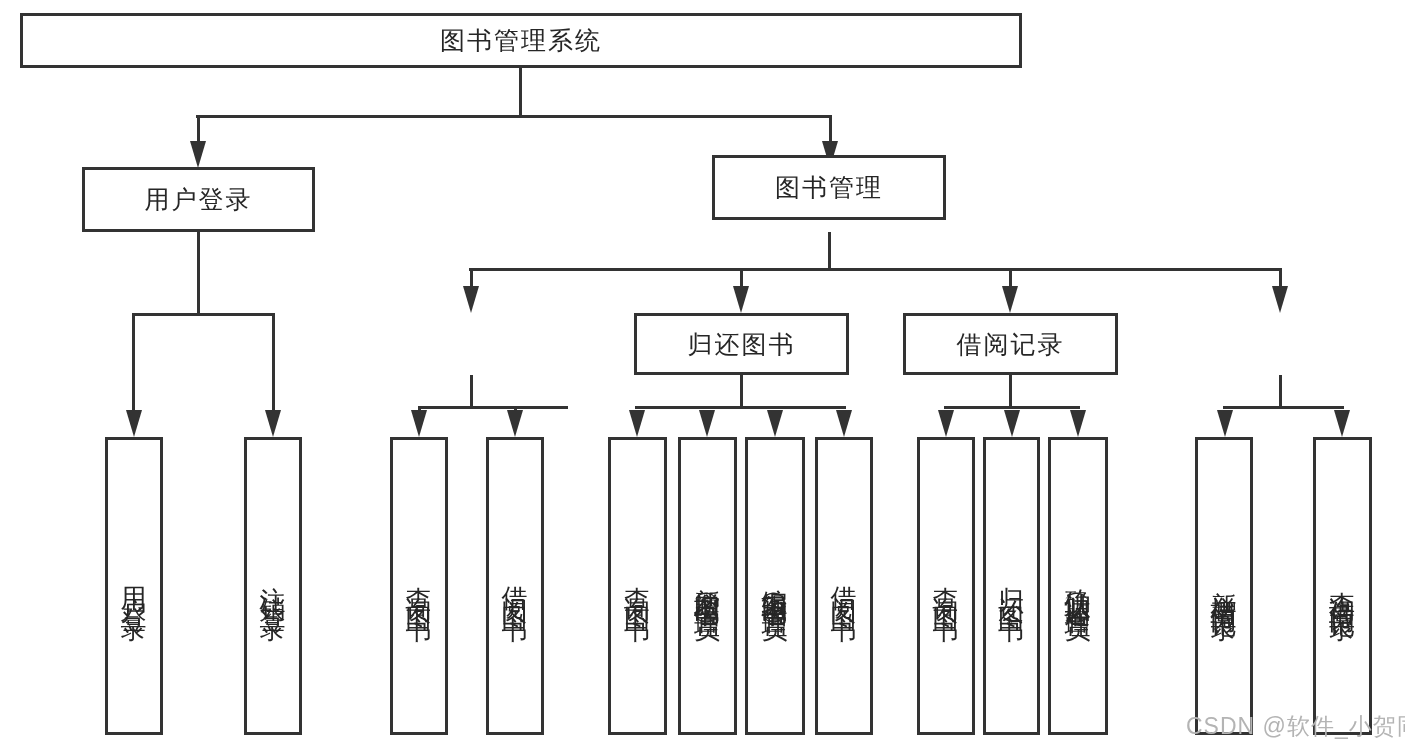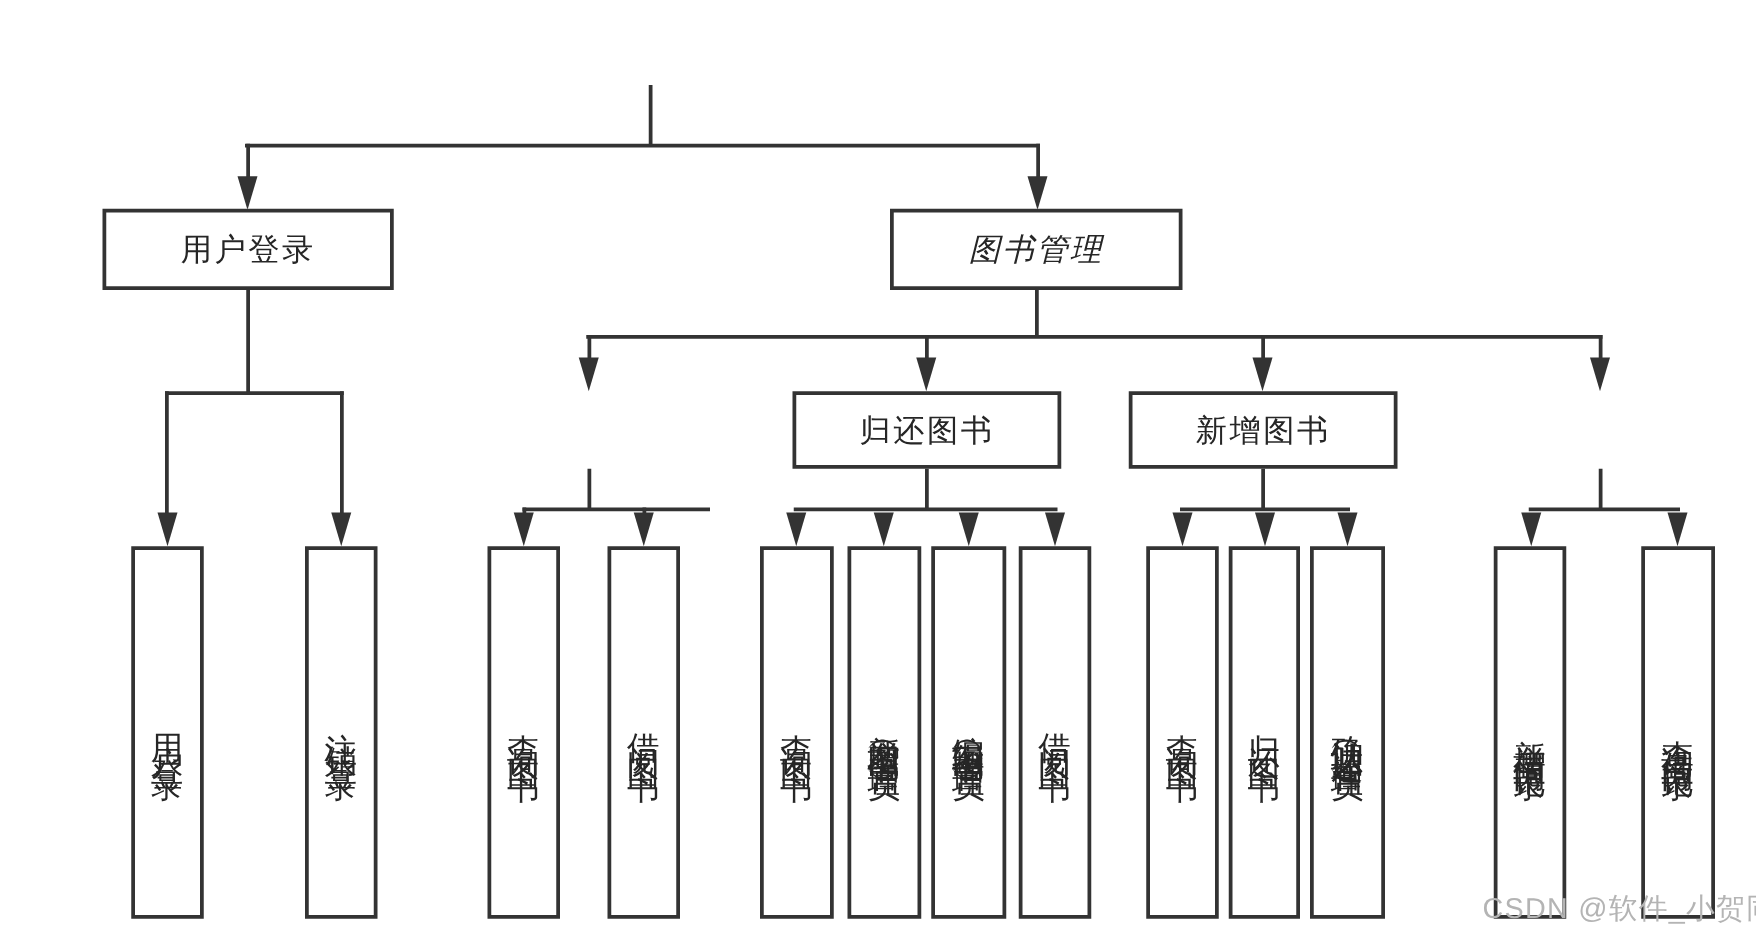--- a/index.html
+++ b/index.html
@@ -32,32 +32,35 @@
   .watermark{
     position:absolute;left:1186px;top:711px;font-size:23px;color:#b4b4b4;
     letter-spacing:1px;z-index:10;white-space:nowrap;
   }
 </style>
 </head>
 <body>
 
 <div class="canvas">
 
+  <div class="node" style="left:20px;top:13px;width:1002px;height:55px;">
+    <span>图书管理系统</span>
+  </div>
 
   <div class="vl" style="left:519px;top:68px;height:49px;"></div>
   <div class="hl" style="left:196px;top:115px;width:636px;"></div>
   <div class="vl" style="left:197px;top:115px;height:30px;"></div>
   <div class="arr" style="left:190px;top:141px;"></div>
   <div class="vl" style="left:829px;top:115px;height:30px;"></div>
   <div class="arr" style="left:822px;top:141px;"></div>
 
   <div class="node" style="left:82px;top:167px;width:233px;height:65px;">
     <span>用户登录</span>
   </div>
-  <div class="node" style="left:712px;top:167px;width:234px;height:65px;font-style:italic;">
+  <div class="node" style="left:712px;top:155px;width:234px;height:65px;">
     <span>图书管理</span>
   </div>
 
   <div class="vl" style="left:197px;top:232px;height:83px;"></div>
   <div class="hl" style="left:132px;top:313px;width:143px;"></div>
   <div class="vl" style="left:132px;top:313px;height:100px;"></div>
   <div class="arr" style="left:126px;top:410px;"></div>
   <div class="vl" style="left:272px;top:313px;height:100px;"></div>
   <div class="arr" style="left:265px;top:410px;"></div>
 
@@ -69,21 +72,21 @@
   <div class="arr" style="left:733px;top:286px;"></div>
   <div class="vl" style="left:1009px;top:268px;height:22px;"></div>
   <div class="arr" style="left:1002px;top:286px;"></div>
   <div class="vl" style="left:1279px;top:268px;height:22px;"></div>
   <div class="arr" style="left:1272px;top:286px;"></div>
 
   <div class="node" style="left:634px;top:313px;width:215px;height:62px;">
     <span>归还图书</span>
   </div>
   <div class="node" style="left:903px;top:313px;width:215px;height:62px;">
-    <span>新增图书</span>
+    <span>借阅记录</span>
   </div>
 
   <div class="vl" style="left:470px;top:375px;height:33px;"></div>
   <div class="hl" style="left:418px;top:406px;width:150px;"></div>
   <div class="vl" style="left:418px;top:406px;height:8px;"></div>
   <div class="arr" style="left:411px;top:410px;"></div>
   <div class="vl" style="left:514px;top:406px;height:8px;"></div>
   <div class="arr" style="left:507px;top:410px;"></div>
 
   <div class="vl" style="left:740px;top:375px;height:33px;"></div>

